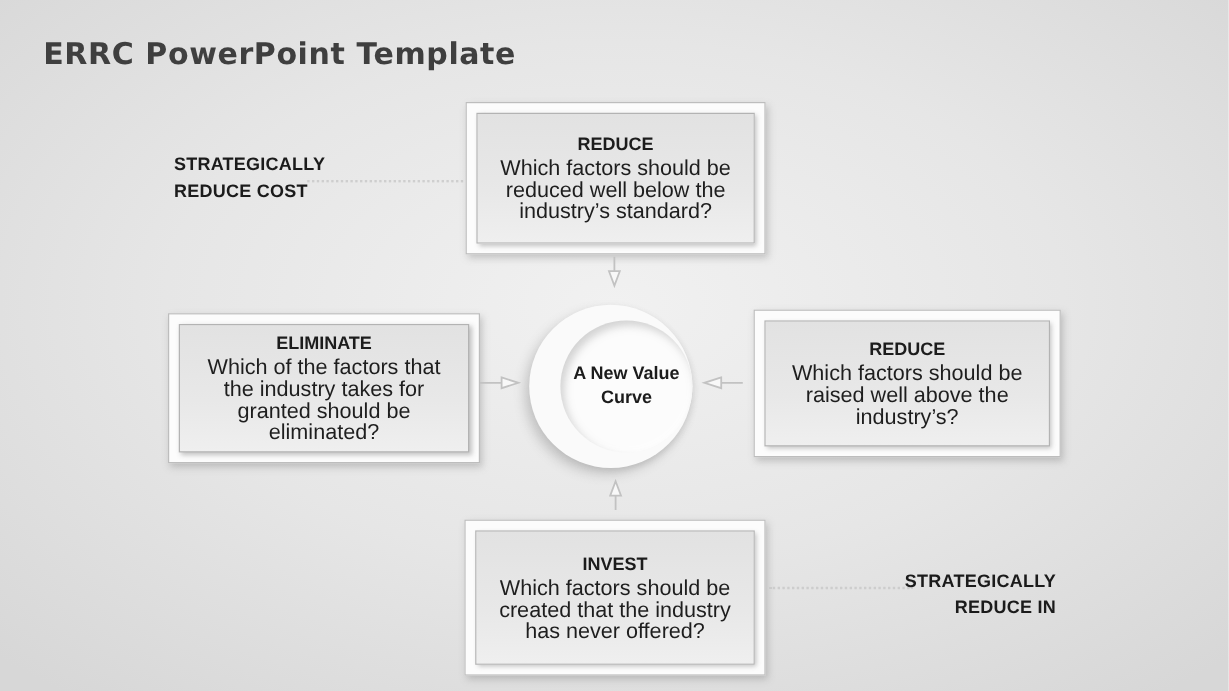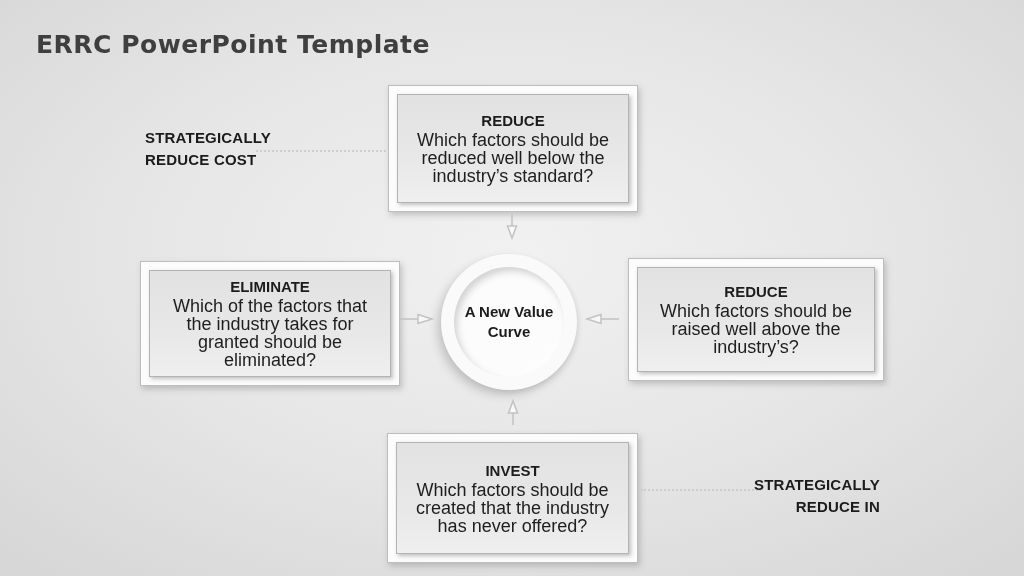--- a/index.html
+++ b/index.html
@@ -34,21 +34,21 @@
     text-align:center; padding:4px 10px;
   }
   .box-heading { font-size:15px; font-weight:bold; color:#1c1c1c; margin-bottom:2px; }
   .box-body   { font-size:18px; color:#1e1e1e; line-height:18px; }
   
   .center-circle {
     position:absolute; left:441px; top:254px; width:136px; height:136px;
     border-radius:50%;
     background:#fafafa;
     box-shadow:-4px 5px 9px rgba(110,110,110,0.30), 2px 2px 4px rgba(150,150,150,0.18);
-    display:flex; align-items:center; justify-content:center;
+    display:flex; align-items:center; justify-content:flex-end;
   }
   .center-circle .ring-inner {
     width:110px; height:110px; border-radius:50%;
     background:#fcfcfc;
     box-shadow:inset 3px 4px 7px rgba(130,130,130,0.35), inset -2px -3px 5px rgba(255,255,255,0.9);
     display:flex; align-items:center; justify-content:center; text-align:center;
   }
   .center-label { font-size:15px; font-weight:bold; color:#1c1c1c; line-height:20px; width:96px; }
   
   .annotation { position:absolute; font-size:15px; font-weight:bold; color:#1b1b1b; line-height:22px; letter-spacing:0.2px; }

